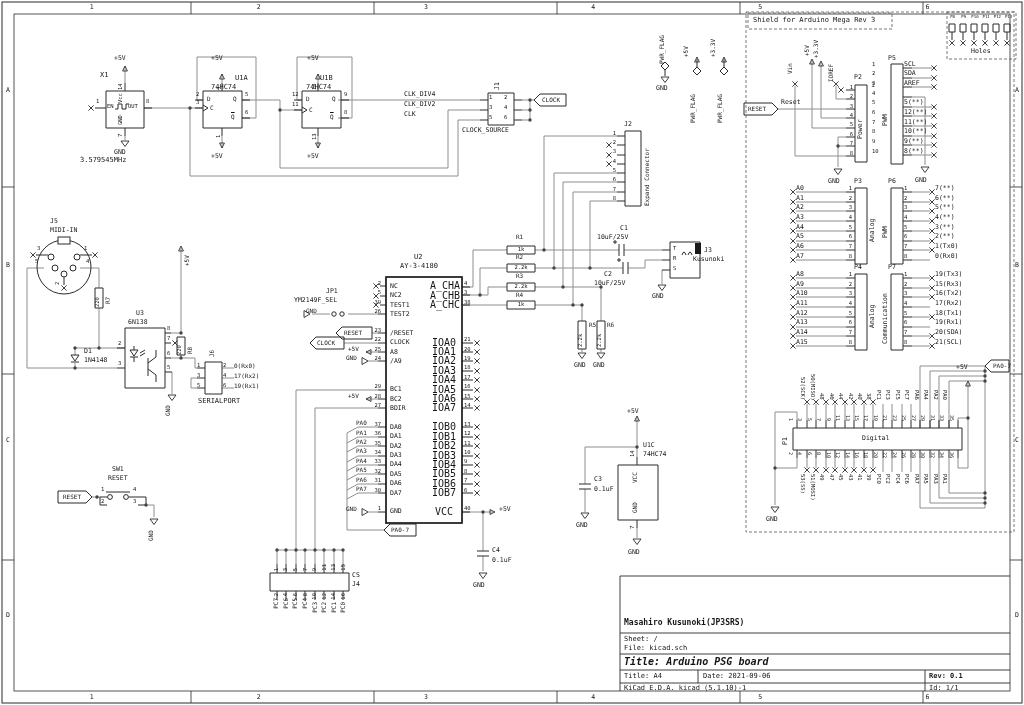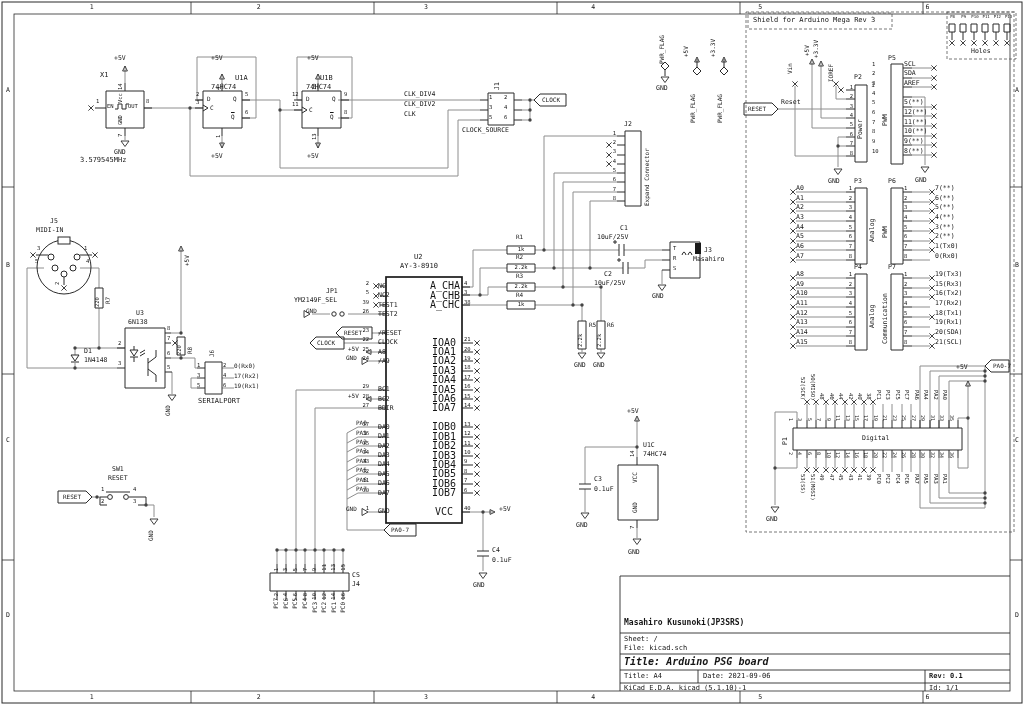--- a/index.html
+++ b/index.html
@@ -6,21 +6,21 @@
   #sheet{position:relative;width:1024px;height:705px;background:#ffffff;overflow:hidden;
          font-family:"DejaVu Sans Mono",monospace;color:#161616}
   svg{position:absolute;left:0;top:0}
   .lbl{position:absolute;line-height:1;white-space:nowrap;font-size:6.5px;color:#161616}.f5{font-size:5.5px}.f6{font-size:6px}.f7{font-size:7px}.f8{font-size:8px}
   .b{font-weight:700}.i{font-style:italic}
   .v{writing-mode:vertical-rl;transform:rotate(180deg)}
   .ov{text-decoration:overline}
   
   .col{position:absolute;display:flex;flex-direction:column}
   .col>div{display:flex;align-items:center}
-  #u2l{left:352px;top:281px;width:108px}  #u2l>div{height:9.42px}
+  #u2l{left:364px;top:281px;width:108px}  #u2l>div{height:9.42px}
   #u2l .pn{width:17px;text-align:right;font-size:5.5px;transform:translateY(-3px)}
   #u2l .pp{margin-left:9px;font-size:6.5px}
   #u2r{left:430px;top:281px;width:54px}   #u2r>div{height:9.42px}
   #u2r .pp{width:28px;text-align:center;font-size:10px}
   #u2r .pn{width:20px;padding-left:6px;font-size:5.5px;transform:translateY(-3px)}
   #j1l{left:489px;top:95px}  #j1l>div,#j1r>div{height:10px}
   #j1r{left:504px;top:95px}
   #j1l .pn,#j1r .pn,#j2p .pn,#p2p .pn,#j6l .pn{font-size:5.5px;transform:translateY(-3px)}
   #j2p{left:604px;top:131px;width:12px} #j2p>div{height:9.35px;justify-content:flex-end}
   #p2p{left:844px;top:85px;width:9px}   #p2p>div{height:9.43px;justify-content:flex-end}
@@ -551,27 +551,27 @@
 <div class="lbl f6" style="left:607px;top:322px">R6</div>
 <div class="lbl f5 v" style="left:597px;top:324px;height:23px">2.2k</div>
 <div class="lbl" style="left:620px;top:225px">C1</div>
 <div class="lbl" style="left:597px;top:234px">10uF/25V</div>
 <div class="lbl" style="left:604px;top:271px">C2</div>
 <div class="lbl" style="left:594px;top:280px">10uF/25V</div>
 <div class="lbl f5" style="left:673px;top:246px">T</div>
 <div class="lbl f5" style="left:673px;top:256px">R</div>
 <div class="lbl f5" style="left:673px;top:266px">S</div>
 <div class="lbl" style="left:704px;top:247px">J3</div>
-<div class="lbl" style="left:693px;top:256px">Masahiro</div>
+<div class="lbl" style="left:693px;top:256px">Kusunoki</div>
 <div class="lbl" style="left:652px;top:293px">GND</div>
 <div class="lbl" style="left:574px;top:362px">GND</div>
 <div class="lbl" style="left:593px;top:362px">GND</div>
 
 <div class="lbl f7" style="left:414px;top:254px">U2</div>
-<div class="lbl f7" style="left:400px;top:263px">AY-3-8910</div>
+<div class="lbl f7" style="left:400px;top:263px">AY-3-4180</div>
 <div class="col" id="u2l">
       <div>
         <span class="pn">2</span>
         <span class="pp">NC</span>
       </div>
       <div>
         <span class="pn">5</span>
         <span class="pp">NC2</span>
       </div>
       <div>
@@ -788,21 +788,21 @@
       <div>PA6</div>
       <div>PA7</div>
     </div>
 <div class="lbl f6" style="left:391px;top:527px">PA0-7</div>
 <div class="lbl" style="left:499px;top:506px">+5V</div>
 <div class="lbl" style="left:492px;top:547px">C4</div>
 <div class="lbl" style="left:492px;top:557px">0.1uF</div>
 <div class="lbl" style="left:473px;top:582px">GND</div>
 
 <div class="lbl" style="left:50px;top:218px">J5</div>
-<div class="lbl" style="left:36px;top:227px">MIDI-IN</div>
+<div class="lbl" style="left:50px;top:227px">MIDI-IN</div>
 <div class="lbl f5" style="left:37px;top:246px">3</div>
 <div class="lbl f5" style="left:84px;top:246px">1</div>
 <div class="lbl f5" style="left:35px;top:259px">5</div>
 <div class="lbl f5" style="left:86px;top:259px">4</div>
 <div class="lbl f5 v" style="left:55px;top:277px;height:8px">2</div>
 <div class="lbl f5 v" style="left:95px;top:290px;height:17px">220</div>
 <div class="lbl f6 v" style="left:105px;top:291px;height:13px">R7</div>
 <div class="lbl" style="left:84px;top:348px">D1</div>
 <div class="lbl" style="left:84px;top:357px">1N4148</div>
 <div class="lbl" style="left:136px;top:310px">U3</div>

